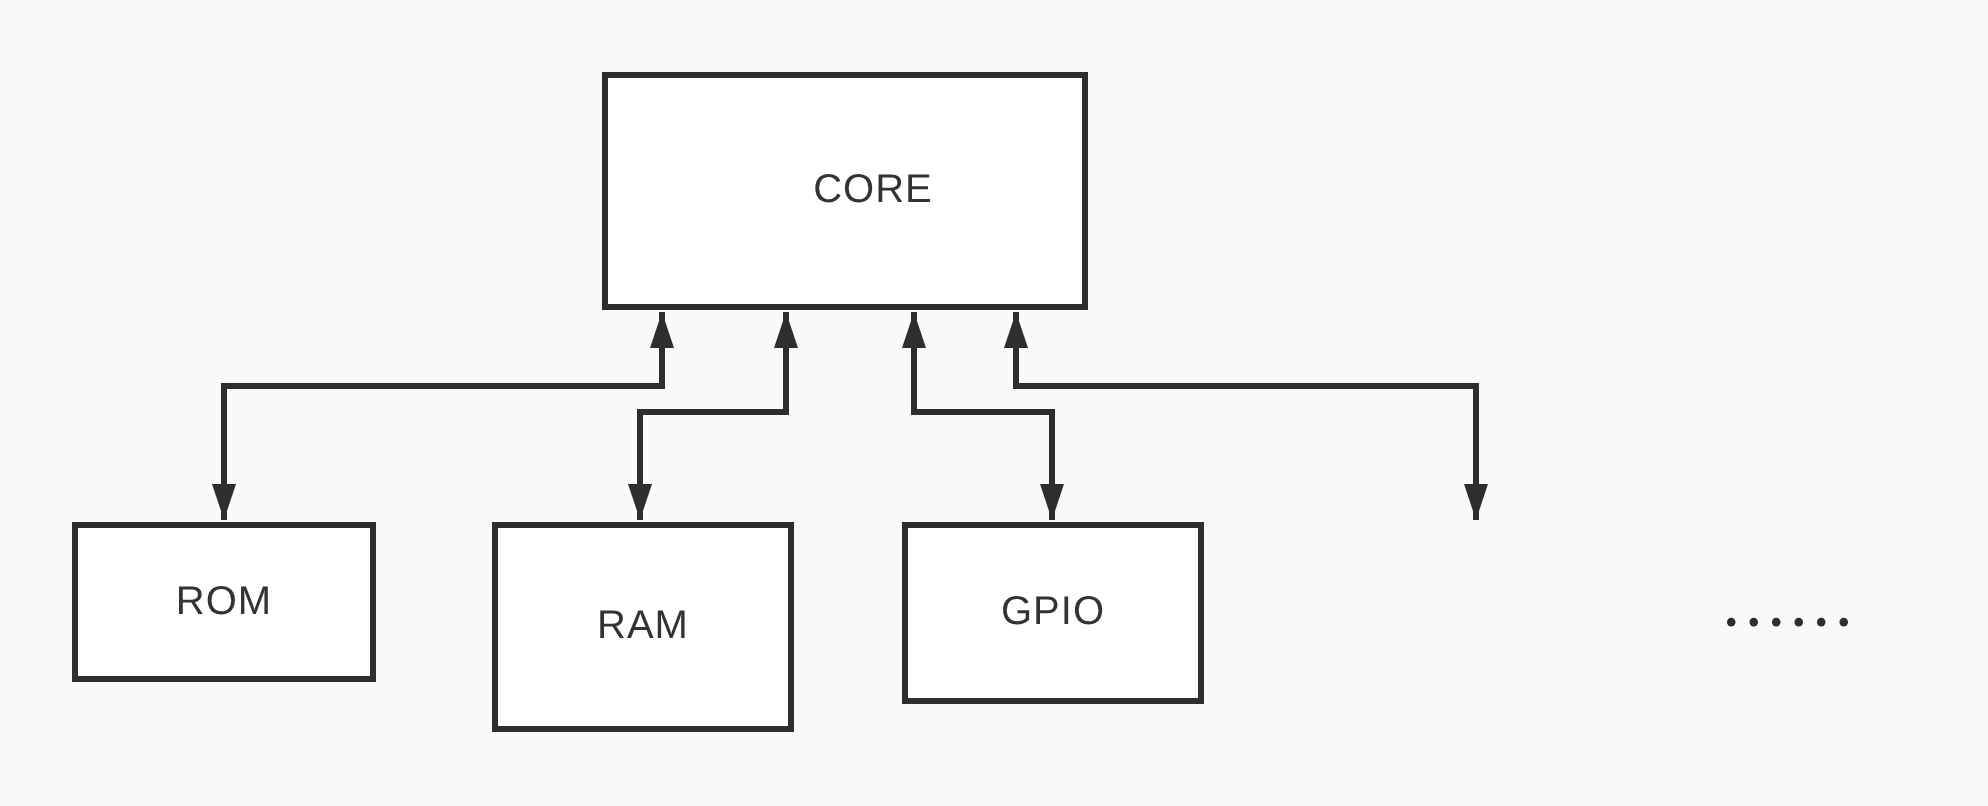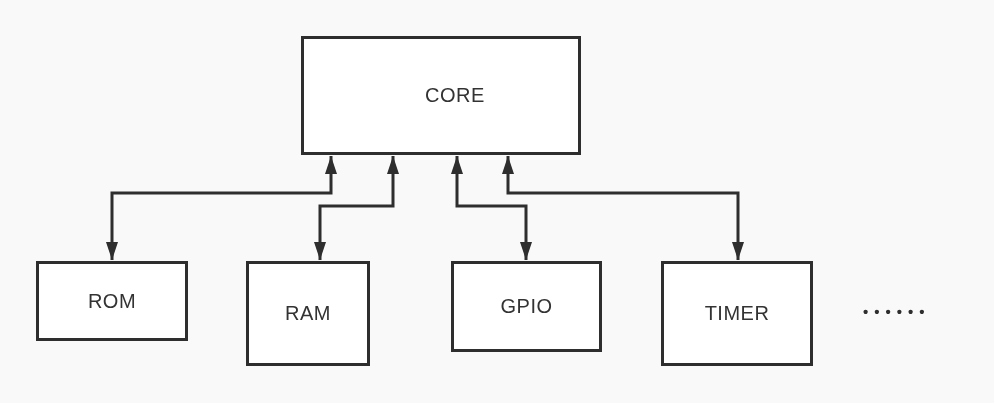--- a/index.html
+++ b/index.html
@@ -34,23 +34,23 @@
   .node{
     position:absolute;
     box-sizing:border-box;
     background:var(--box_fill);
     border:3px solid var(--line);
     display:flex;align-items:center;justify-content:center;
     color:var(--text);
     font-size:20px;
     letter-spacing:0.5px;
   }
-  .node-core { left:301px; top:36px;  width:280px; height:119px;padding-left:28px; }
+  .node-core { left:301px; top:36px;  width:243px; height:119px;padding-left:28px; }
   .node-rom  { left:36px;  top:261px; width:152px; height:80px; }
-  .node-ram  { left:246px; top:261px; width:124px; height:105px; }
+  .node-ram  { left:246px; top:261px; width:151px; height:105px; }
   .node-gpio { left:451px; top:261px; width:151px; height:91px; }
   .node-timer{ left:661px; top:261px; width:152px; height:105px; }
   .ellipsis{
     position:absolute;
     left:863px; top:303px;
     color:var(--line);
     font-size:15px;
     font-weight:bold;
     letter-spacing:6px;
     white-space:nowrap;
@@ -89,20 +89,17 @@
   </div>
 
   <div class="node node-ram">
     <span>RAM</span>
   </div>
 
   <div class="node node-gpio">
     <span>GPIO</span>
   </div>
 
-  <div class="node node-timer">
-    <span>TIMER</span>
-  </div>
 
   <div class="ellipsis">••••••</div>
 
 
 </div>
 
 </body></html>

